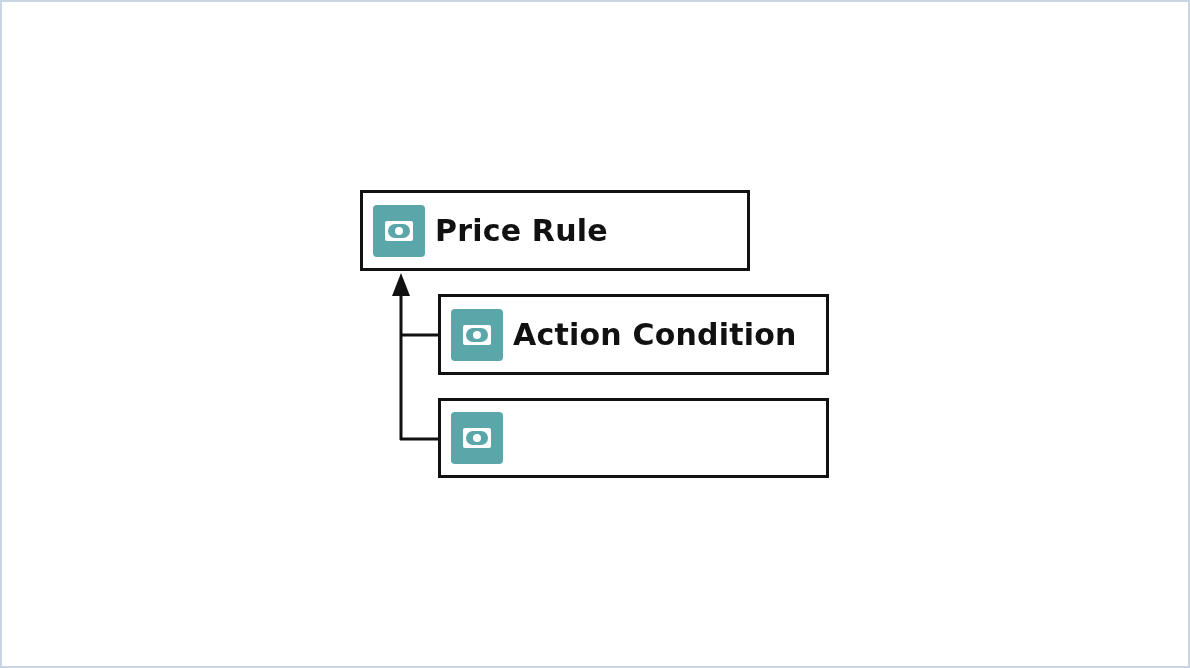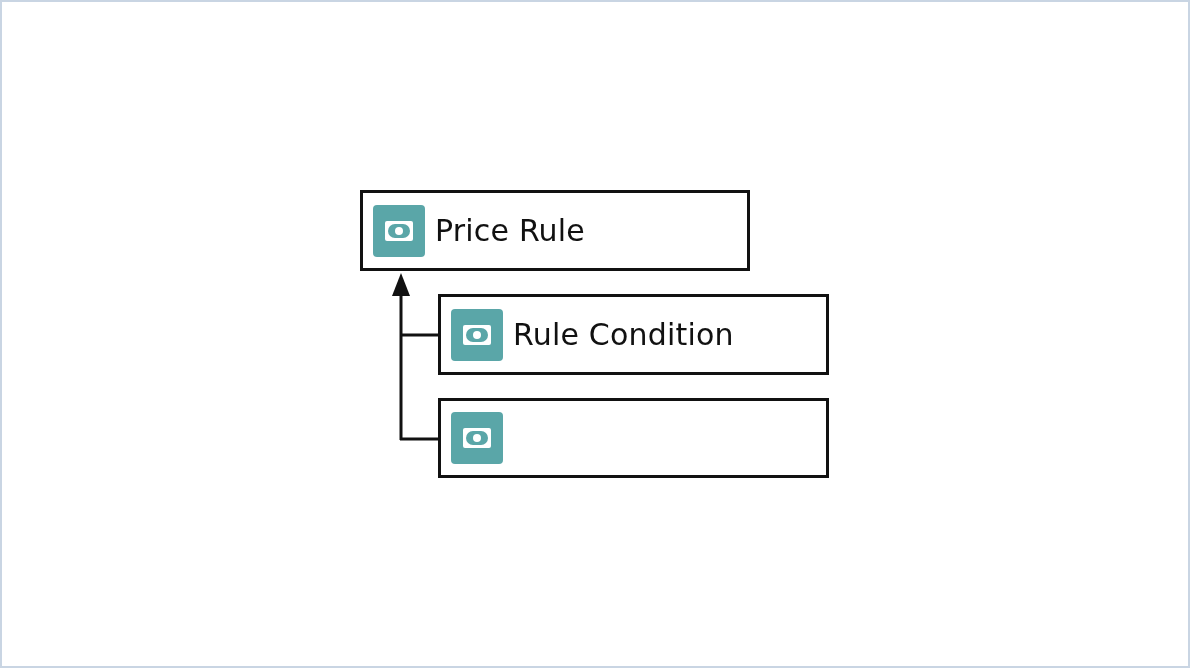--- a/index.html
+++ b/index.html
@@ -25,21 +25,21 @@
   }
   .node .icon .bill::before {
     content: ""; position: absolute; left: 3px; top: 3px; width: 22px; height: 14px;
     background: #5aa6a8; border-radius: 7px 7px 7px 7px / 7px 7px 7px 7px;
   }
   .node .icon .bill::after {
     content: ""; position: absolute; left: 10px; top: 6px; width: 8px; height: 8px;
     background: #ffffff; border-radius: 50%;
   }
   .node .label {
-    font-size: 30px; font-weight: normal; color: #111; letter-spacing: 0.2px; white-space: nowrap;
+    font-size: 30px; font-weight: bold; color: #111; letter-spacing: 0.2px; white-space: nowrap;
   }
   svg.connectors { position: absolute; left: 0; top: 0; }
 </style>
 </head>
 <body>
 
 <div class="frame"></div>
 
 <svg class="connectors" width="1190" height="668">
   <polygon points="401,273 392,296 410,296" fill="#111"></polygon>
@@ -52,20 +52,20 @@
   <span class="icon">
       <span class="bill"></span>
     </span>
   <span class="label">Price Rule</span>
 </div>
 
 <div class="node" style="left:438px; top:294px; width:391px; height:81px;">
   <span class="icon">
       <span class="bill"></span>
     </span>
-  <span class="label">Rule Condition</span>
+  <span class="label">Action Condition</span>
 </div>
 
 <div class="node" style="left:438px; top:398px; width:391px; height:80px;">
   <span class="icon">
       <span class="bill"></span>
     </span>
 </div>
 
 </body></html>

